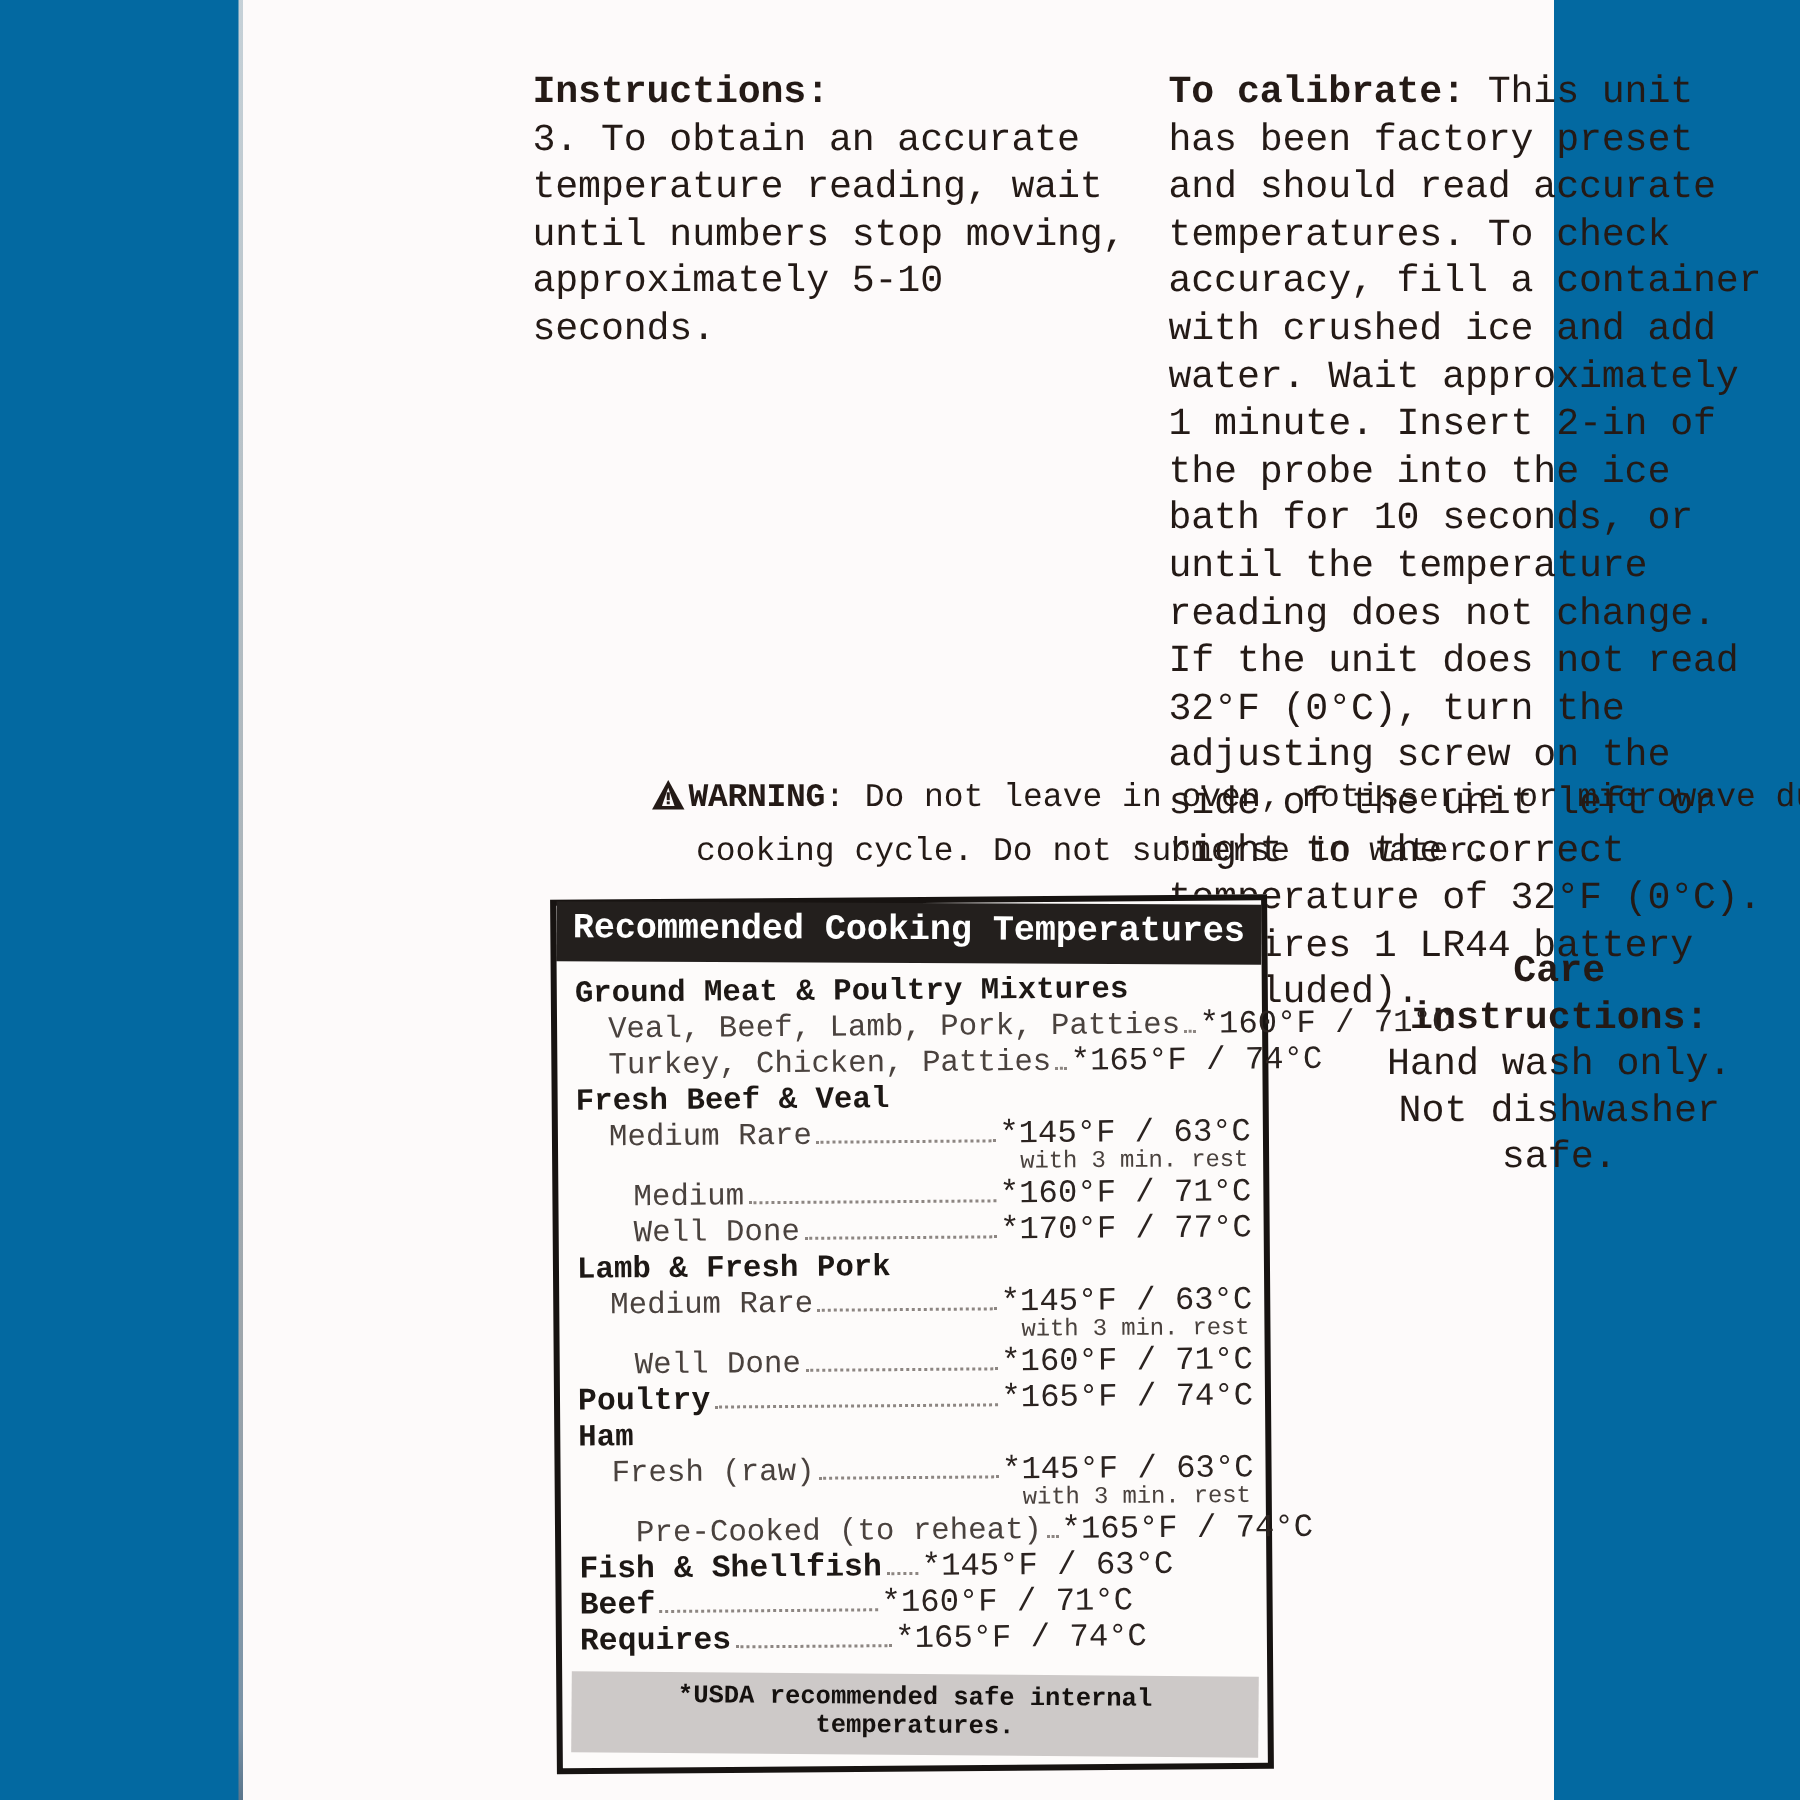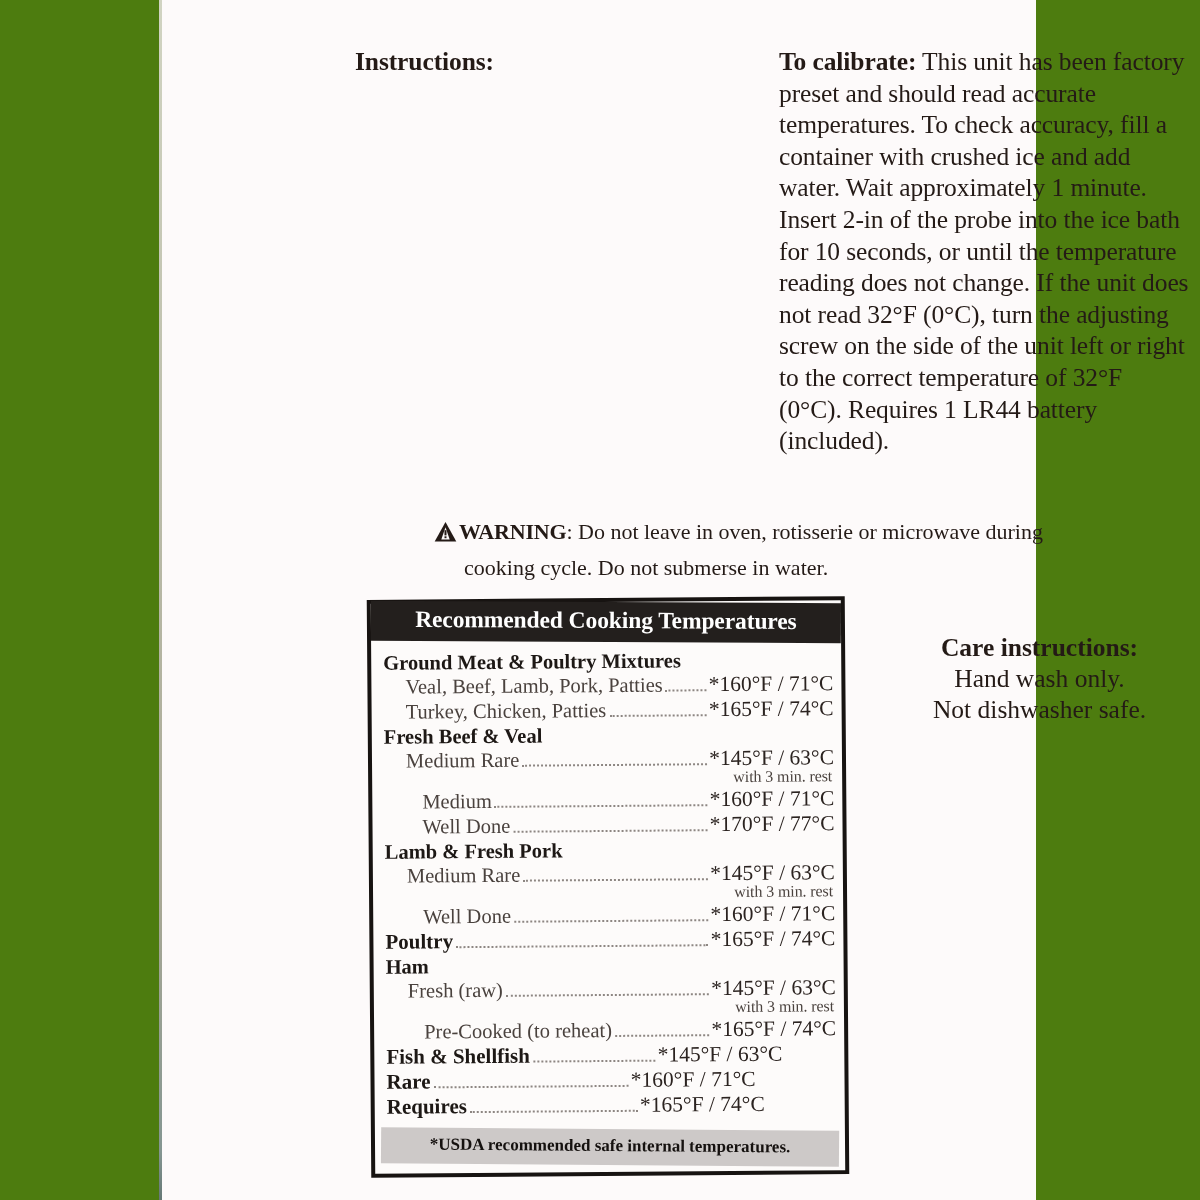--- a/index.html
+++ b/index.html
@@ -4,23 +4,23 @@
 <style>
   html, body {
     margin: 0;
     padding: 0;
     background: #ffffff;
   }
   #page {
     position: relative;
     width: 1200px;
     height: 1200px;
-    background: #4d7c0f;
+    background: #0369a1;
     overflow: hidden;
-    font-family: Liberation Serif, serif;
+    font-family: Liberation Mono, monospace;
     color: #241a16;
   }
   
   #panel {
     position: absolute;
     left: 162px;
     top: 0px;
     width: 874px;
     height: 1200px;
     background: #fdfafa;
@@ -163,20 +163,21 @@
 <body>
 
 <div id="page">
 
   <div id="spine"></div>
 
   <div id="panel">
 
     <div class="col" id="col-left">
       <p class="lead">Instructions:</p>
+      <p>3. To obtain an accurate temperature reading, wait until numbers stop moving, approximately 5-10 seconds.</p>
     </div>
 
     <div class="col" id="col-right">
       <p><span class="lead">To calibrate:</span><span> This unit has been factory preset and should read accurate temperatures. To check accuracy, fill a container with crushed ice and add water. Wait approximately 1 minute. Insert 2-in of the probe into the ice bath for 10 seconds, or until the temperature reading does not change. If the unit does not read 32°F (0°C), turn the adjusting screw on the side of the unit left or right to the correct temperature of 32°F (0°C). Requires 1 LR44 battery (included).</span></p>
     </div>
 
     <div id="warning">
       <span class="wline1">
         <span class="warn-tri">
           <svg width="23" height="22" viewBox="0 0 23 22" aria-hidden="true">
@@ -261,21 +262,21 @@
           <span class="dots"></span>
           <span class="val">*165°F / 74°C</span>
         </div>
 
         <div class="row bold shift">
           <span class="label">Fish &amp; Shellfish</span>
           <span class="dots"></span>
           <span class="val">*145°F / 63°C</span>
         </div>
         <div class="row bold shift2">
-          <span class="label">Rare</span>
+          <span class="label">Beef</span>
           <span class="dots"></span>
           <span class="val">*160°F / 71°C</span>
         </div>
         <div class="row bold shift3">
           <span class="label">Requires</span>
           <span class="dots"></span>
           <span class="val">*165°F / 74°C</span>
         </div>
 
       </div>

